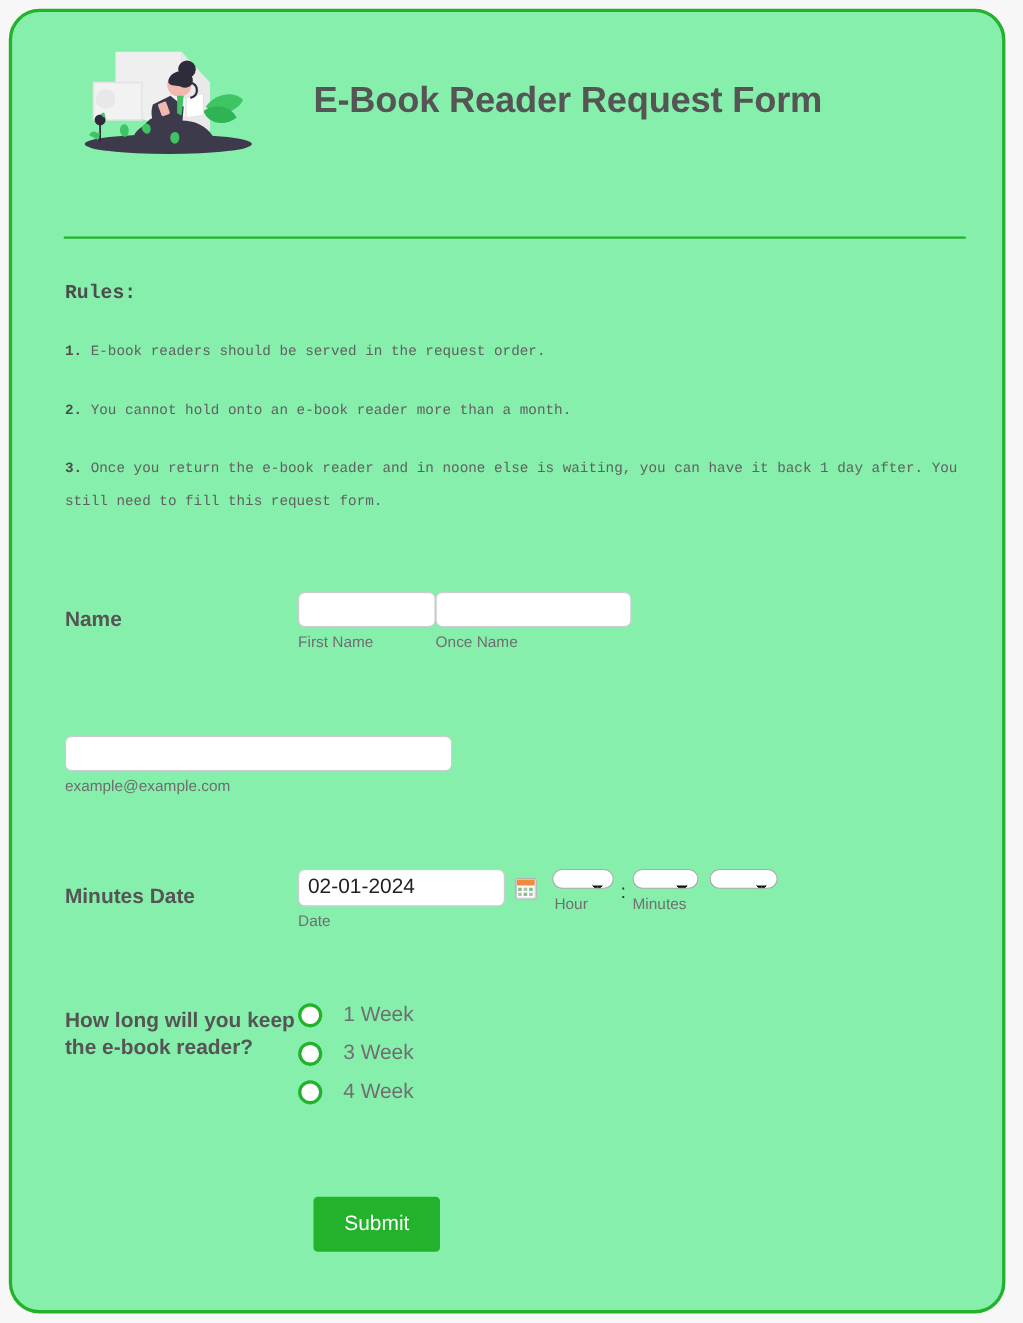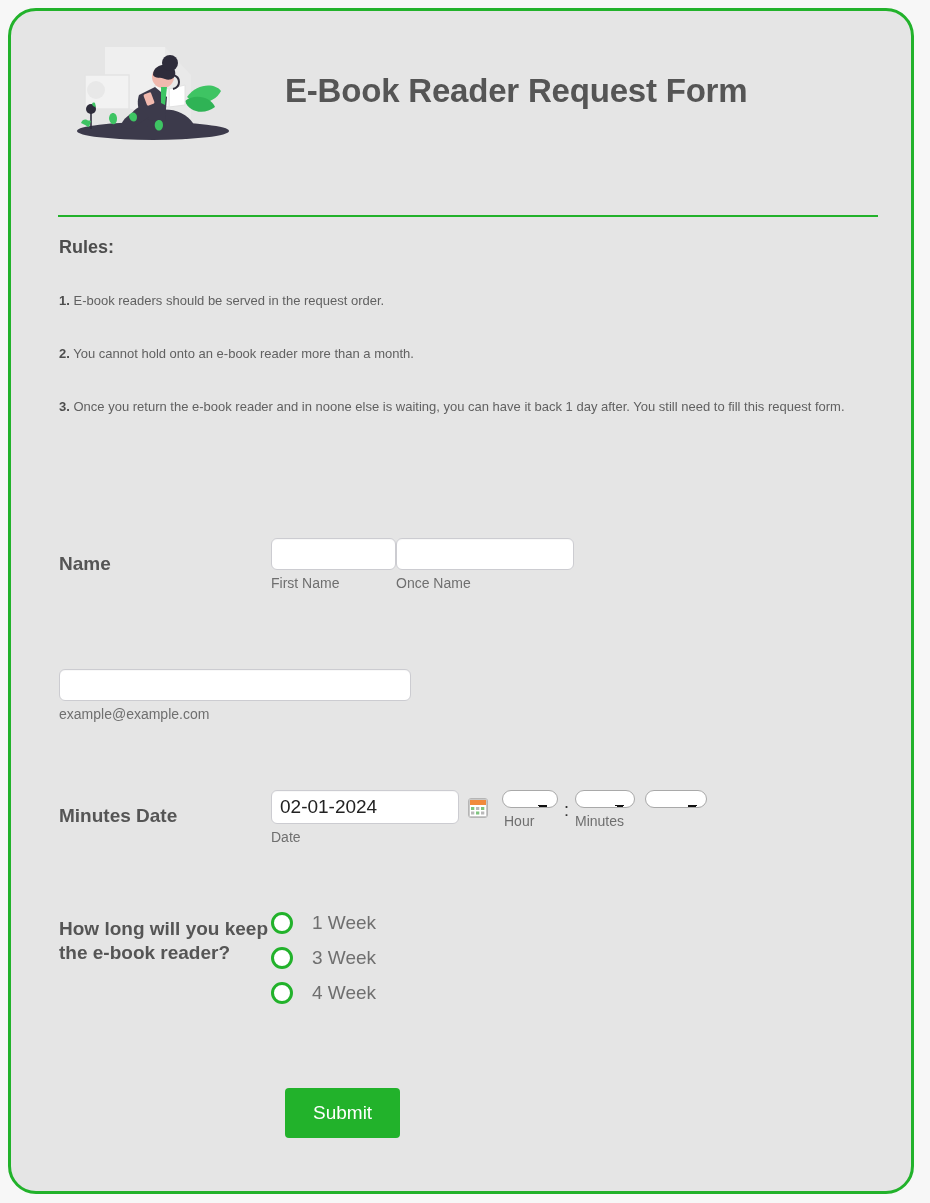--- a/index.html
+++ b/index.html
@@ -14,21 +14,21 @@
     overflow: hidden;
   }
 
   .page-frame {
     position: absolute;
     left: 8px;
     top: 8px;
     width: 906px;
     height: 1186px;
     box-sizing: border-box;
-    background: #e5e5e5;
+    background: #86efac;
     border: 3px solid #22b22b;
     border-radius: 28px;
   }
 
   
   .header {
     display: flex;
     align-items: center;
     padding: 42px 0 0 48px;
     height: 118px;
@@ -55,22 +55,23 @@
     top: 204px;
     width: 820px;
     height: 0;
     border-top: 2px solid #22b22b;
   }
 
   
   .rules {
     position: absolute;
     left: 48px;
-    top: 226px;
+    top: 246px;
     width: 822px;
+    font-family: Liberation Mono, monospace;
   }
   .rules-heading {
     font-size: 18px;
     font-weight: bold;
     color: #4d4d4d;
     margin: 0 0 28px 0;
   }
   .rule-line {
     font-size: 13px;
     color: #616161;

